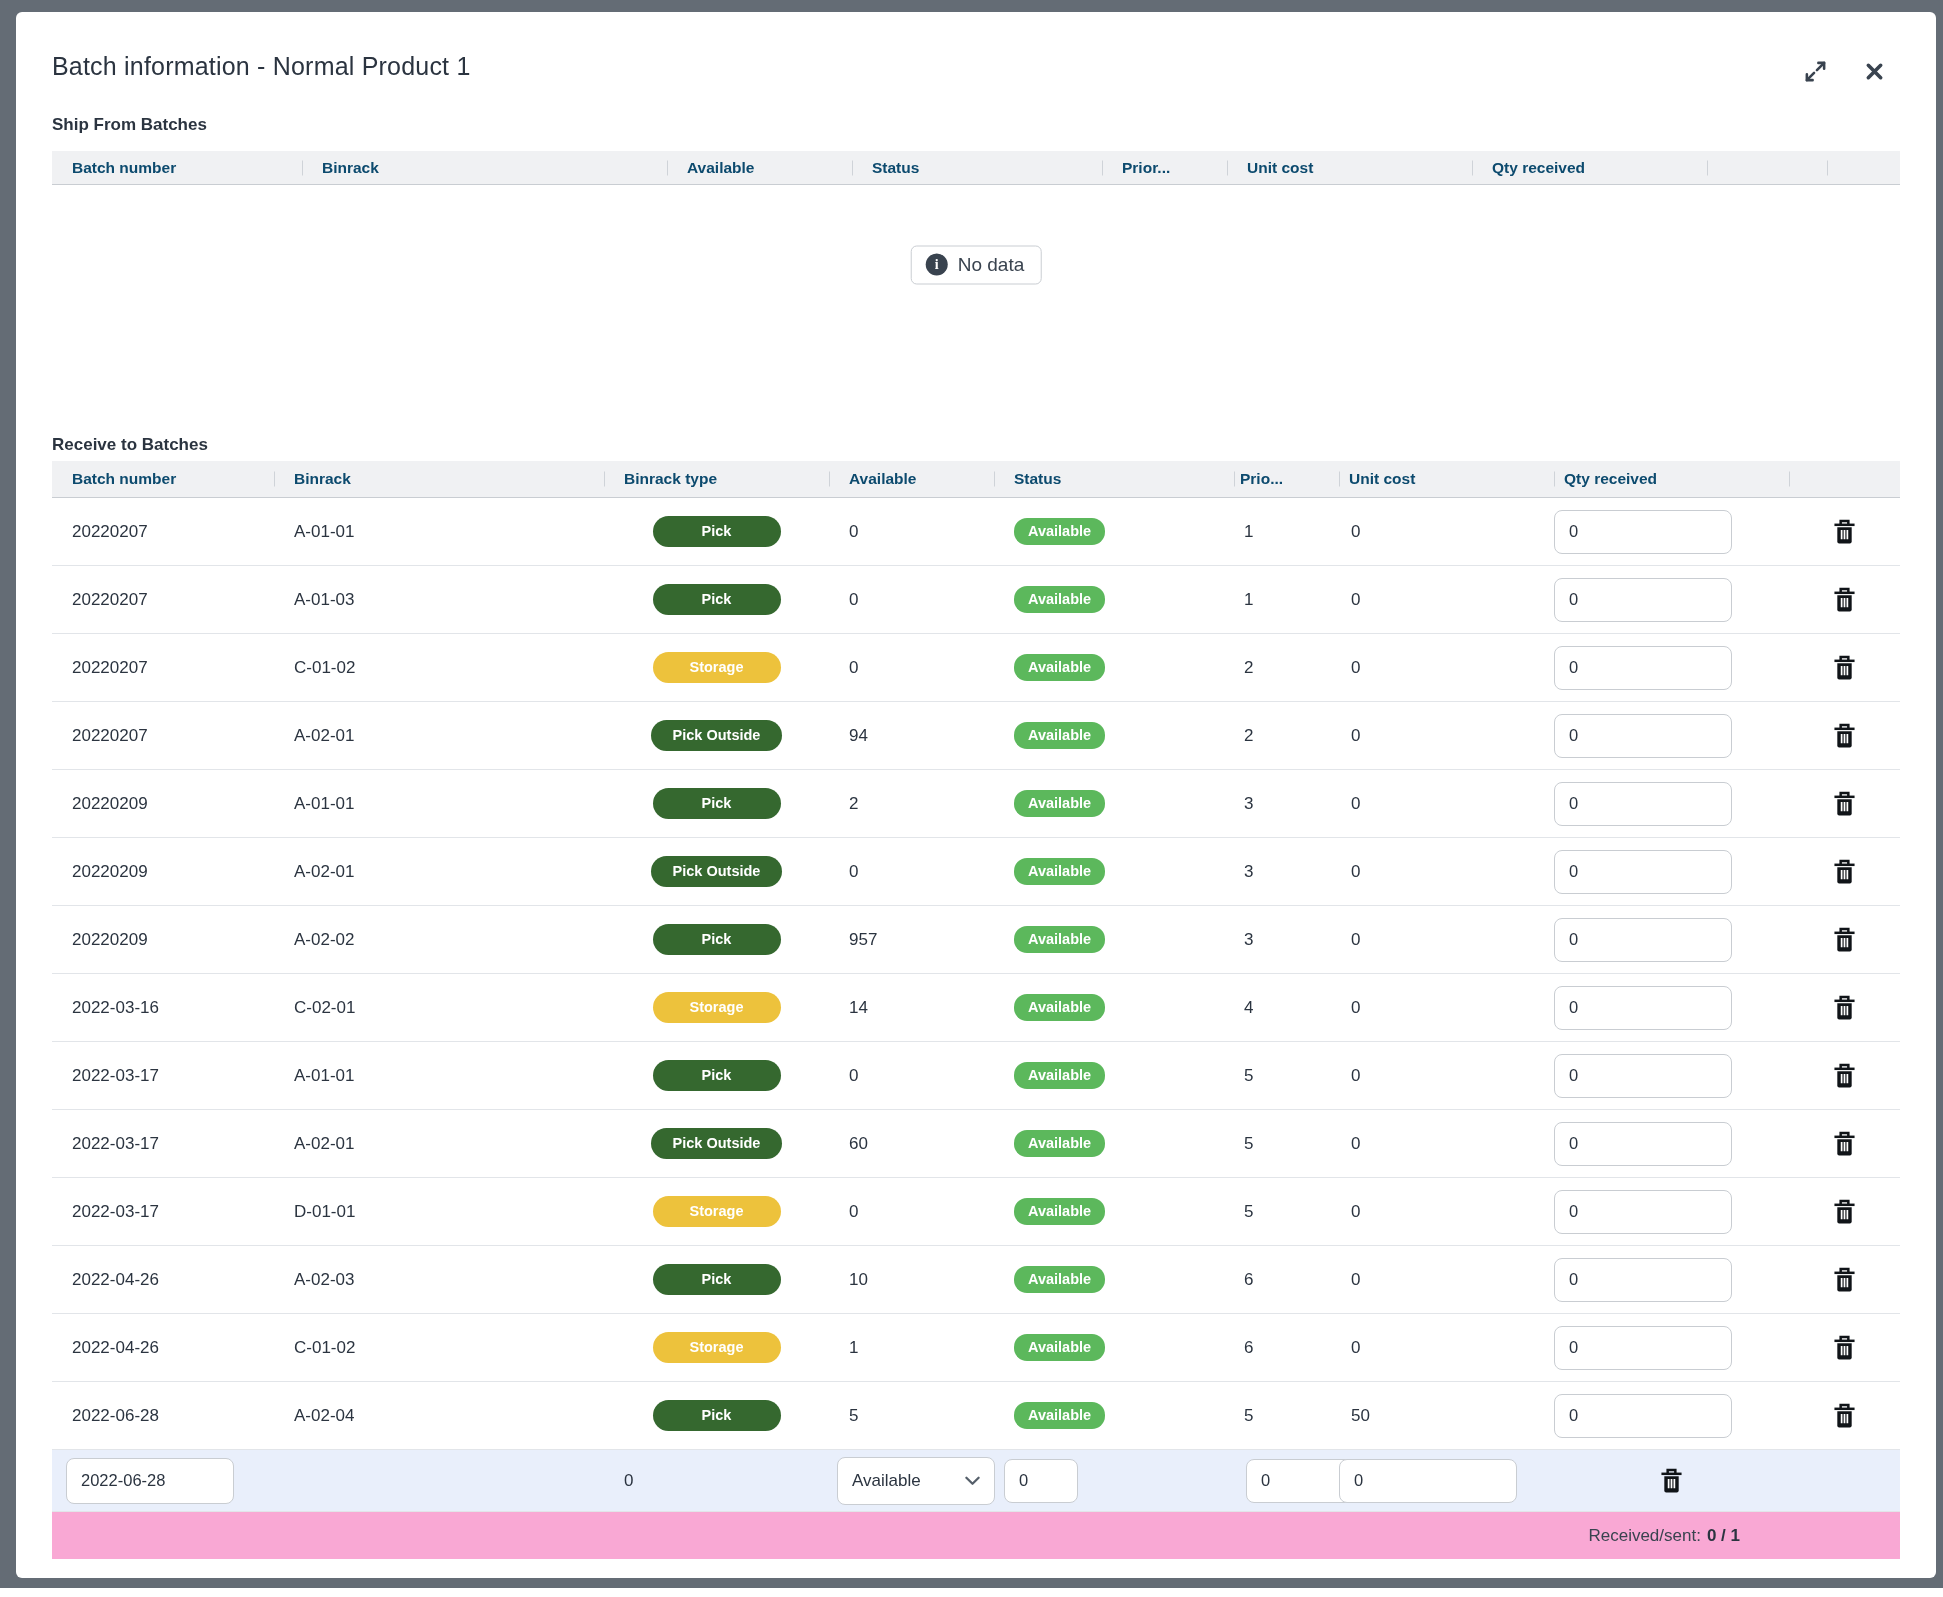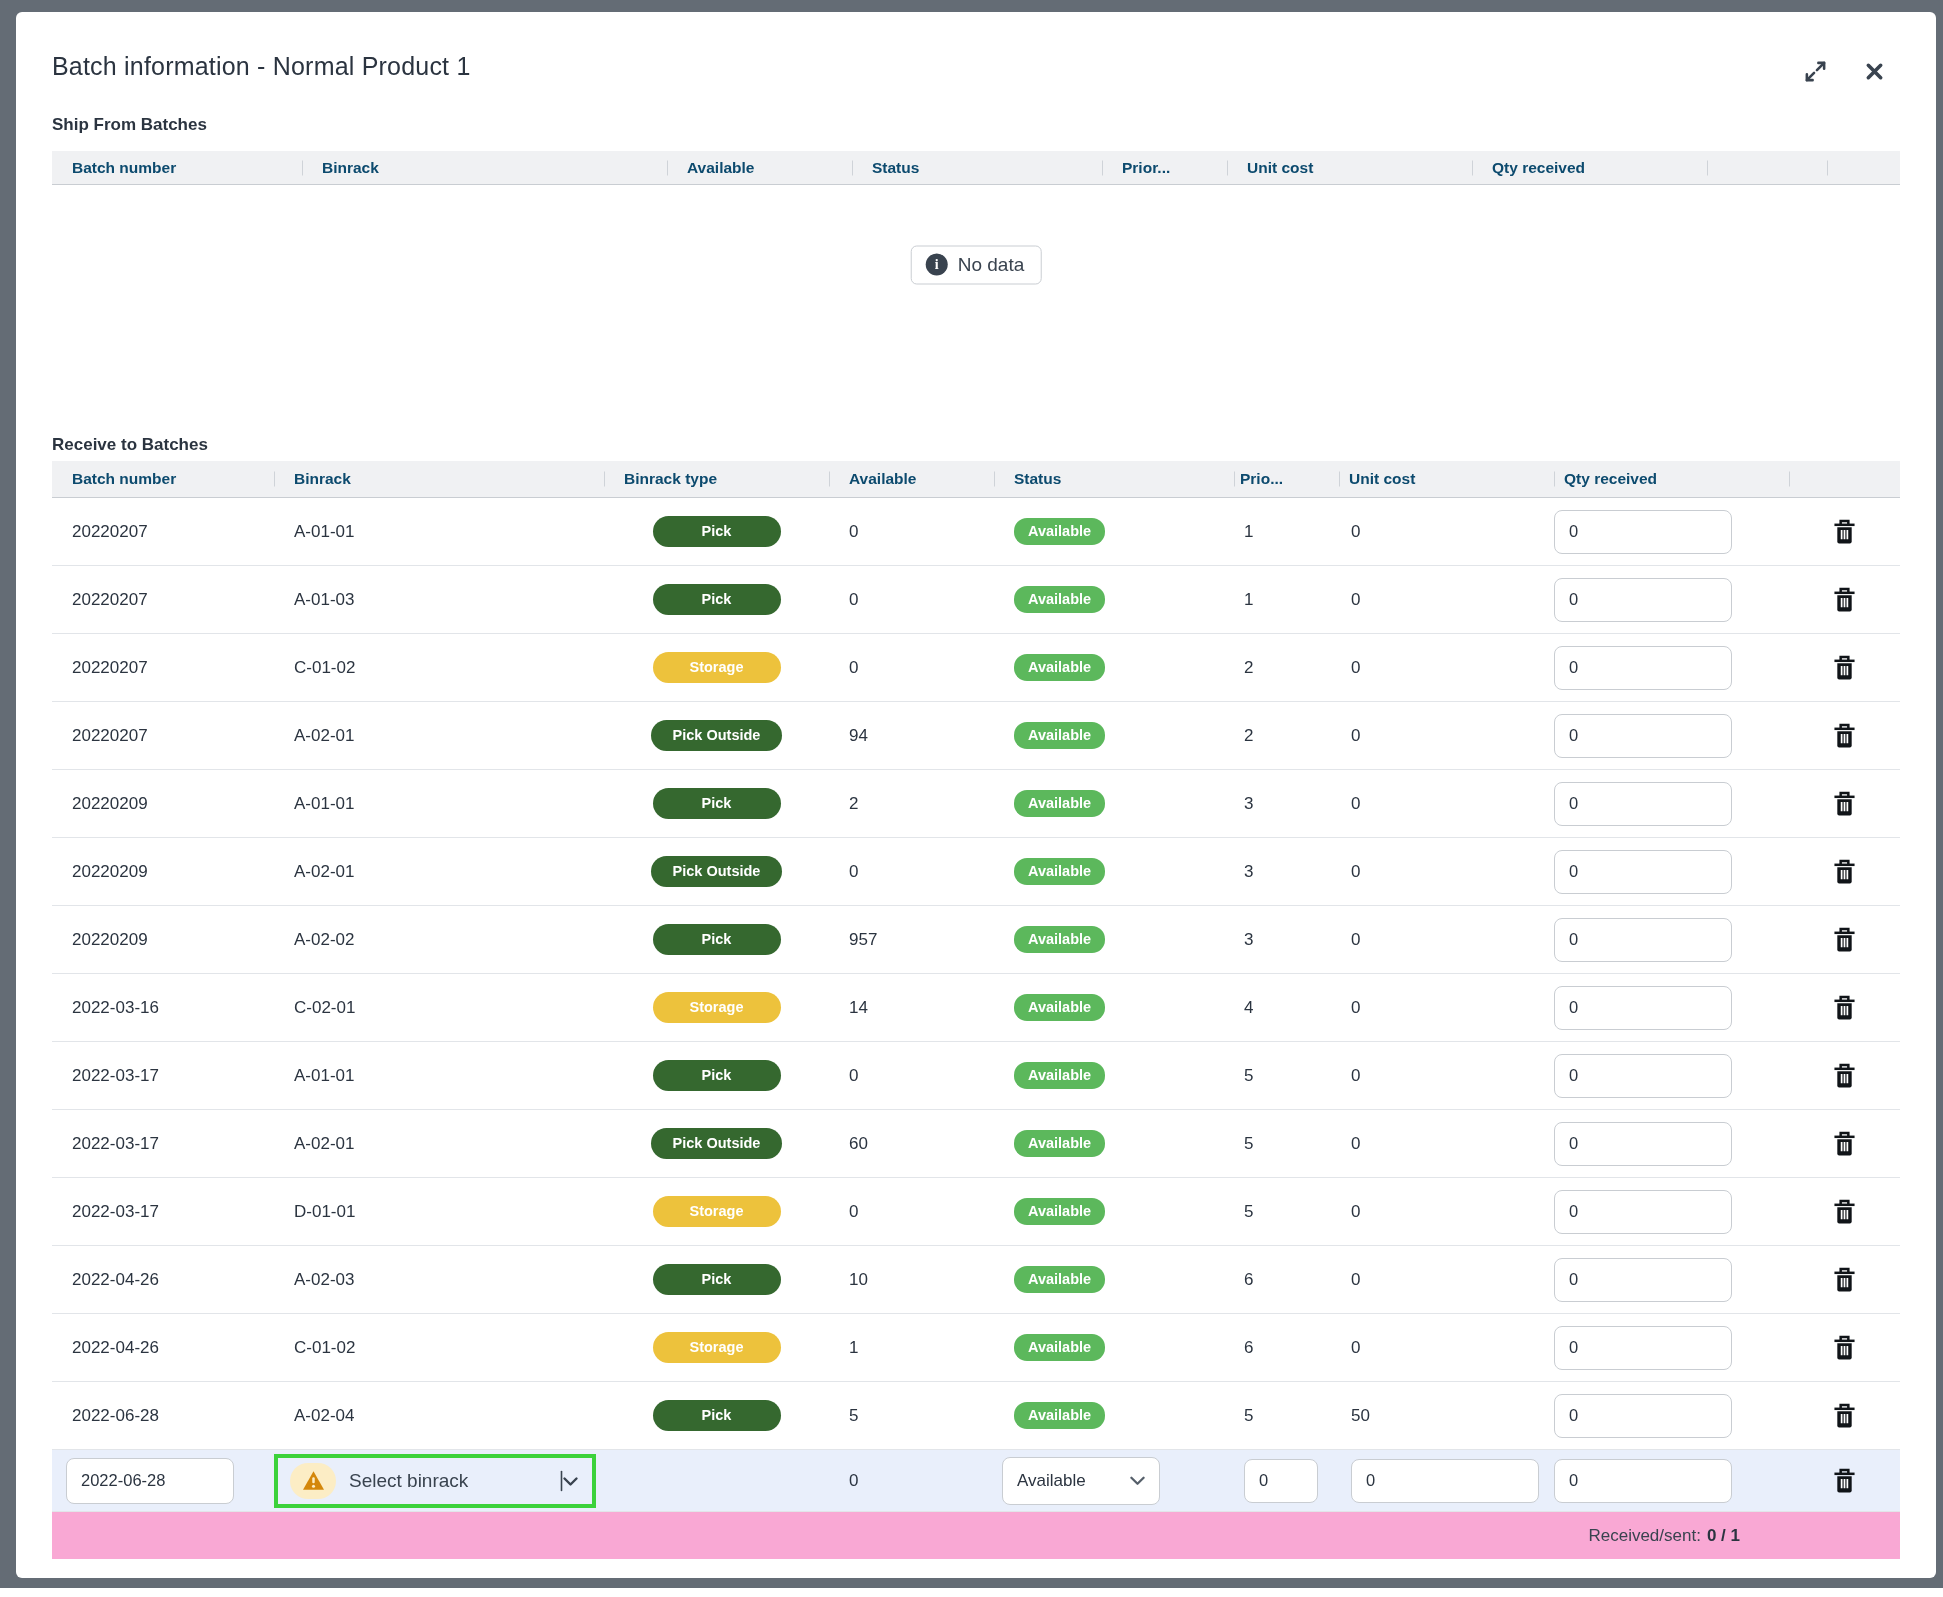--- a/index.html
+++ b/index.html
@@ -505,38 +505,20 @@
         </svg>
       </button>
     </div>
   </div>
 </div>
 
   <div class="rt-row recv-grid edit-row">
     <div class="cell batch">
       <input class="text-input date-input" value="2022-06-28" style="">
     </div>
-    <div class="cell" style="padding-left:0;">
-      <div class="binrack-select">
-        <span class="warn-oval">
-          <svg width="23" height="21" viewBox="0 0 24 22">
-            <path d="M12 1.2 23 20.6H1z" fill="var(--warning-color)"></path>
-            <rect x="10.7" y="7.6" width="2.6" height="6.4" rx="1.2" fill="var(--warning-bg)"></rect>
-            <circle cx="12" cy="17" r="1.6" fill="var(--warning-bg)"></circle>
-          </svg>
-        </span>
-        <span class="binrack-select-label">Select binrack</span>
-        <span class="binrack-caret">
-          <svg width="24" height="24" viewBox="0 0 24 24" fill="none" stroke="#39434f" stroke-width="2.4" stroke-linecap="round" stroke-linejoin="round">
-            <path d="M5.5 2.5v19" stroke-width="1.6"></path>
-            <path d="M8.5 9.5l6 6 6-6"></path>
-          </svg>
-        </span>
-      </div>
-    </div>
     <div class="cell type"></div>
     <div class="cell">0</div>
     <div class="cell" style="padding-left:0;">
       <div class="status-select">
         <span>Available</span>
         <svg width="15" height="10" viewBox="0 0 16 10" fill="none" stroke="#555f6a" stroke-width="2.4" stroke-linecap="round" stroke-linejoin="round">
           <path d="M1.5 1.5l6.5 6.5L14.5 1.5"></path>
         </svg>
       </div>
     </div>

